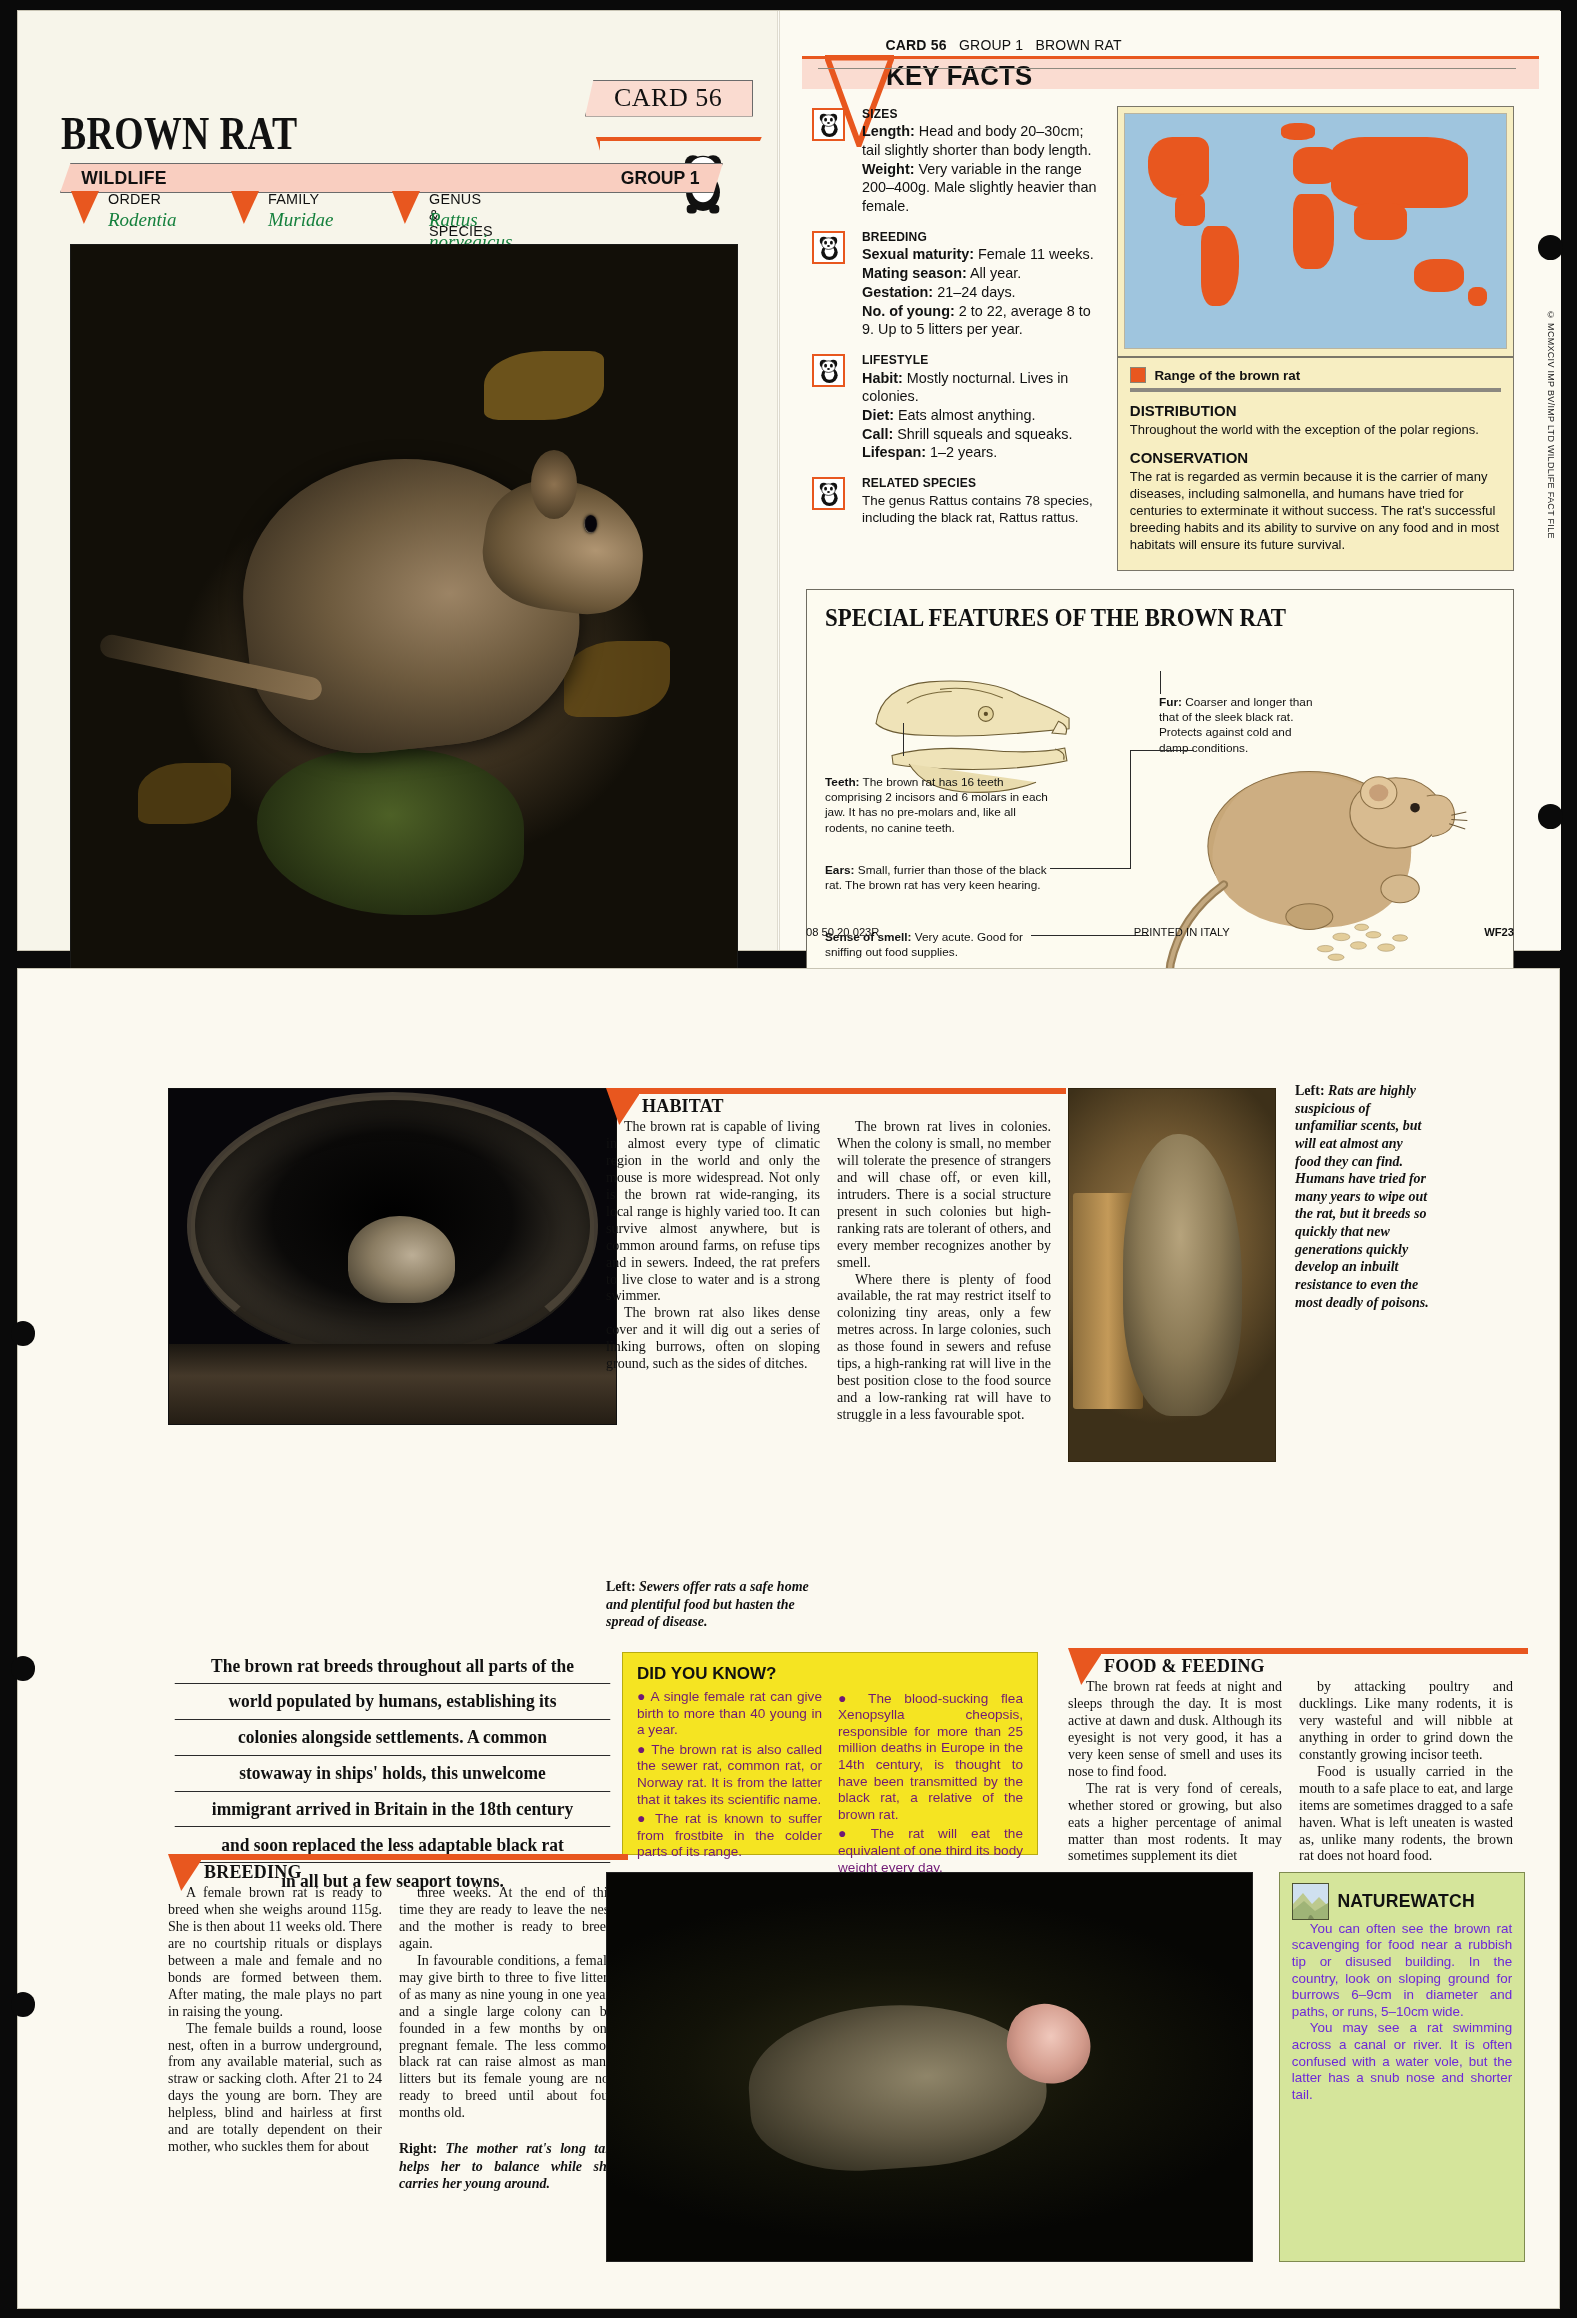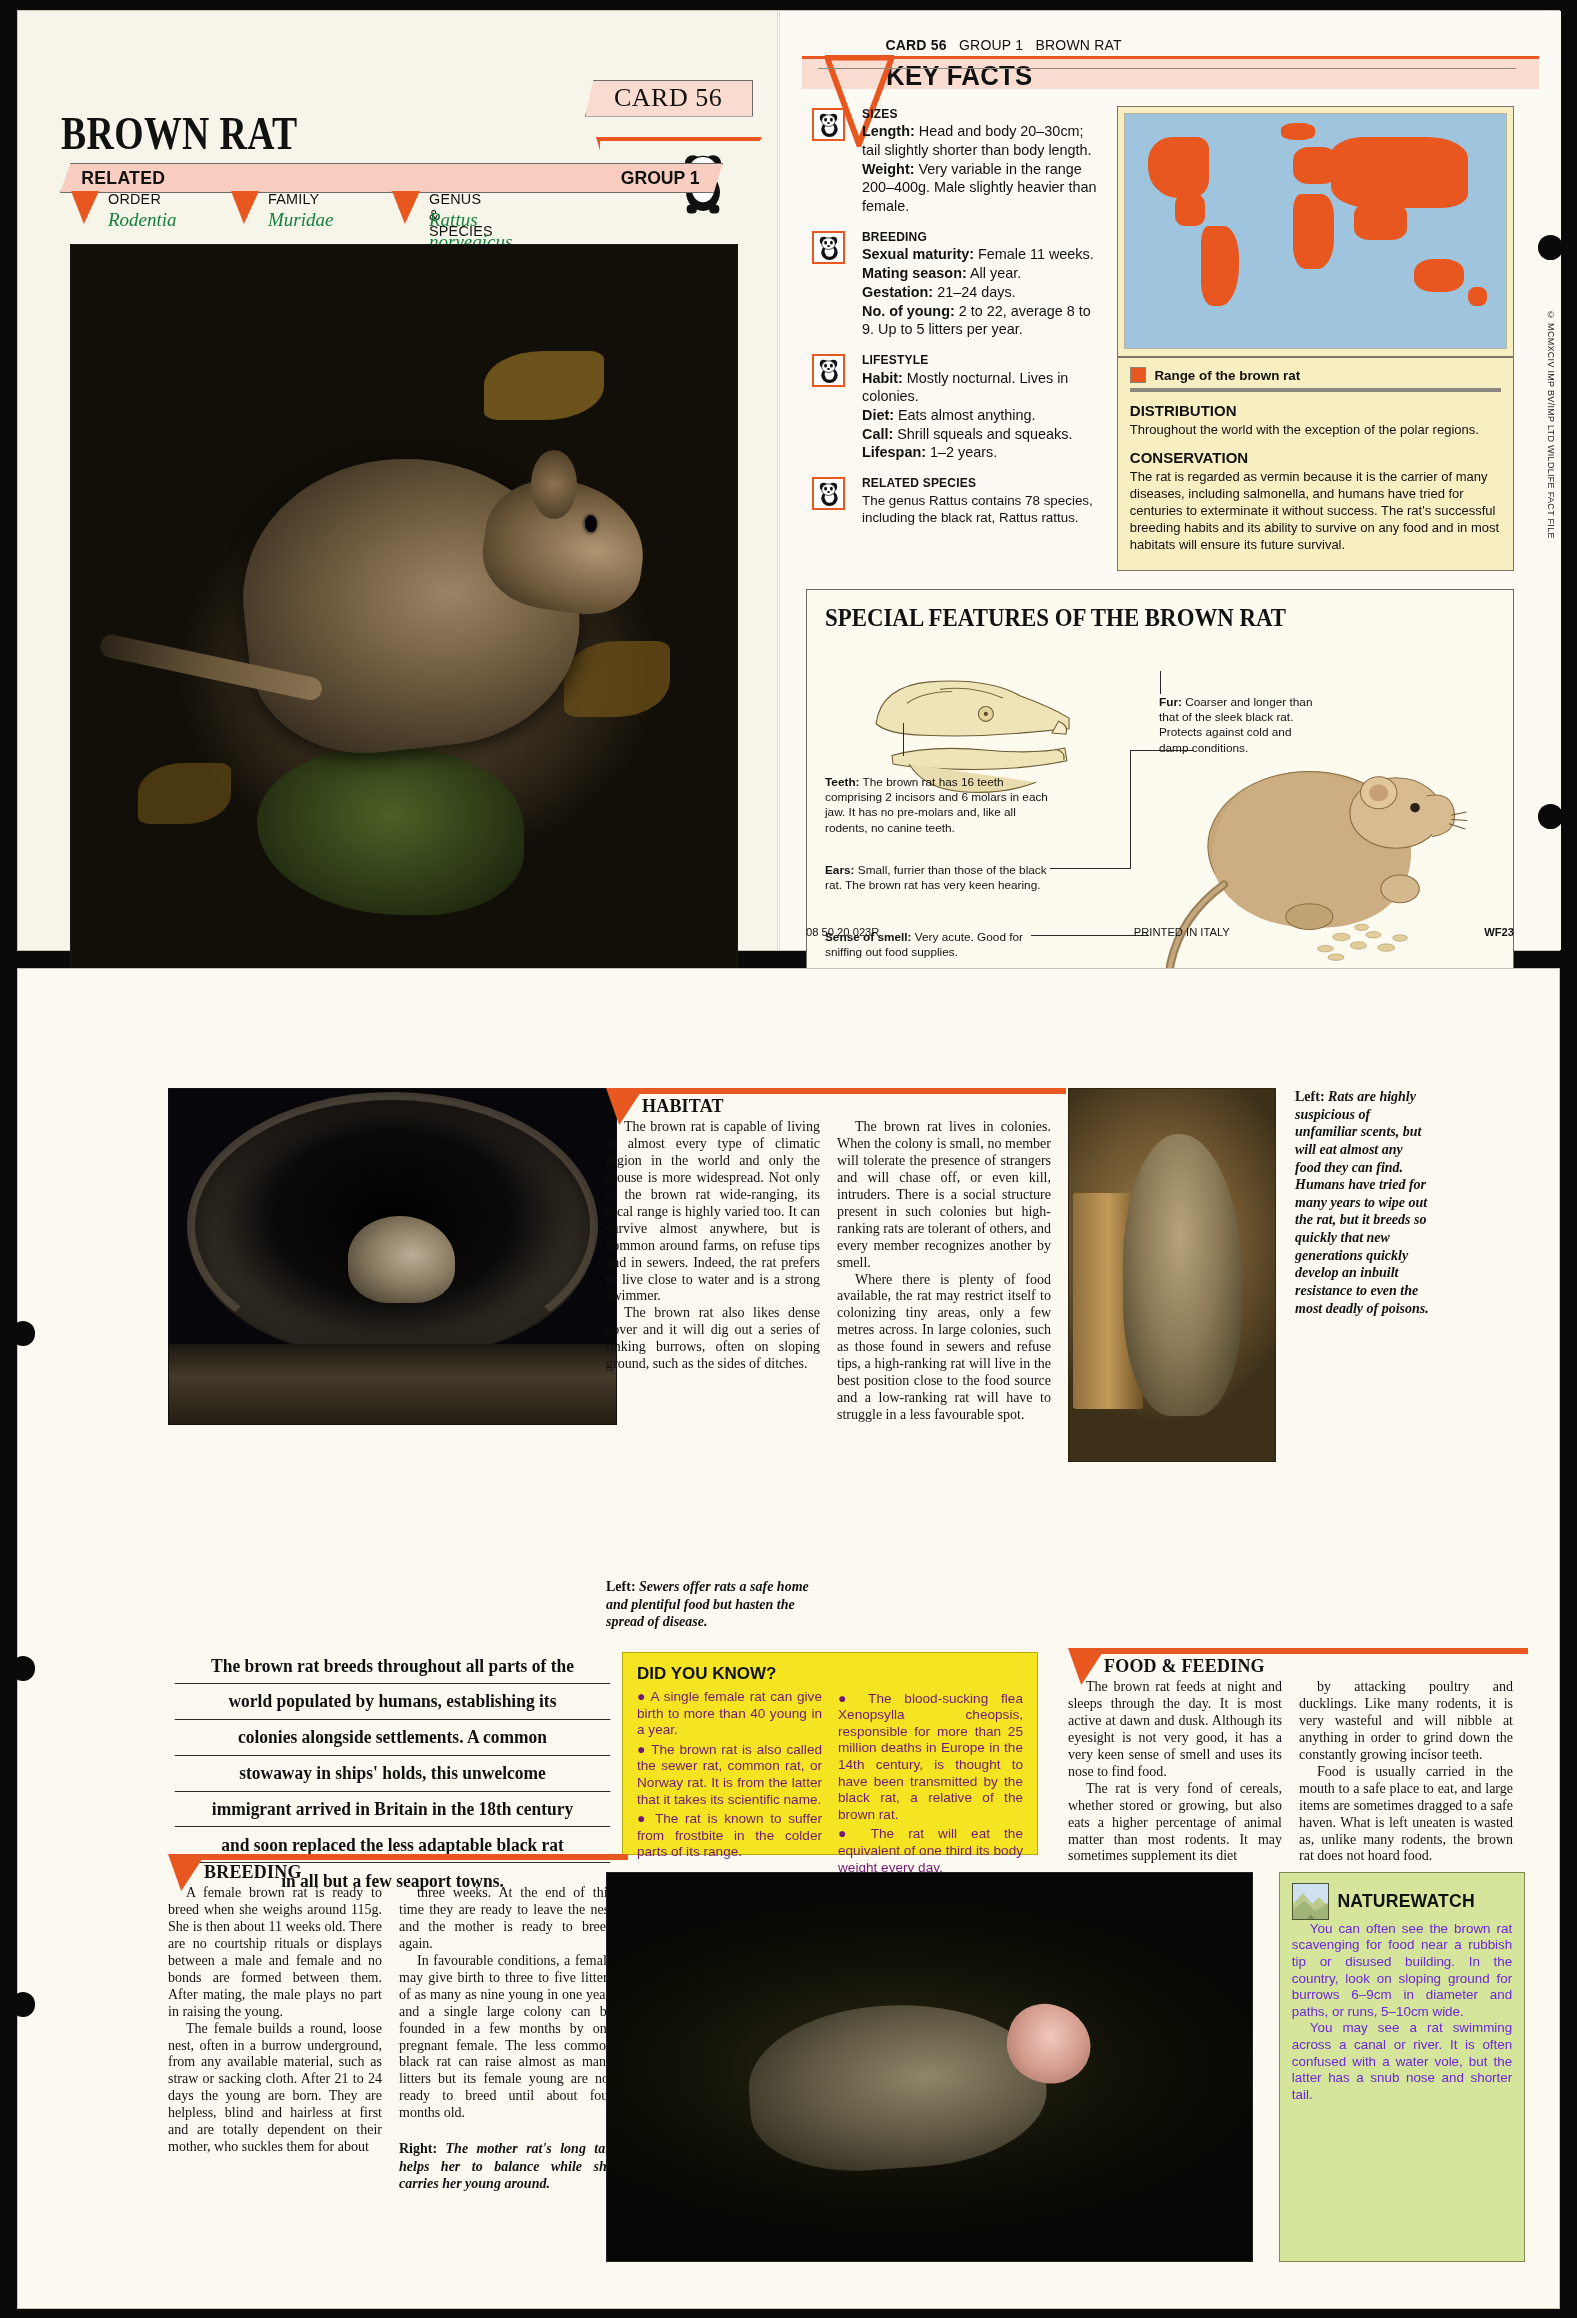--- a/index.html
+++ b/index.html
@@ -241,21 +241,21 @@
       <ellipse cx="41" cy="33" rx="5" ry="6" fill="#111"></ellipse>
         <ellipse cx="59" cy="33" rx="5" ry="6" fill="#111"></ellipse>
       <ellipse cx="50" cy="44" rx="4" ry="3" fill="#111"></ellipse>
       <rect x="24" y="92" width="16" height="14" rx="6" fill="#111"></rect>
       <rect x="60" y="92" width="16" height="14" rx="6" fill="#111"></rect>
     </svg>
 
     <div class="title-main">BROWN RAT</div>
 
     <div class="mammals-band">
-      <div class="lbl">RELATED</div>
+      <div class="lbl">WILDLIFE</div>
       <div class="grp">GROUP 1</div>
     </div>
 
     <div class="taxo-row">
       <div class="taxo" style="left:0px;">
         <div class="tri2"></div>
         <div class="k">ORDER</div>
         <div class="v">Rodentia</div>
       </div>
       <div class="taxo" style="left:160px;">
@@ -520,21 +520,21 @@
   <div class="bp cap-it" style="left:588px;top:609px;width:214px;">
     <b class="lead">Left:</b><span> Sewers offer rats a safe home and plentiful food but hasten the spread of disease.</span>
   </div>
 
   <div class="bp rust-photo" style="left:1050px;top:119px;width:208px;height:374px;">
     <div class="rp-bg"></div>
     <div class="rp-pipe"></div>
     <div class="rp-rat"></div>
   </div>
 
-  <div class="bp cap-it" style="left:1277px;top:119px;width:134px;line-height:1.26;">
+  <div class="bp cap-it" style="left:1277px;top:113px;width:134px;line-height:1.26;">
     <b class="lead">Left:</b><span> Rats are highly suspicious of unfamiliar scents, but will eat almost any food they can find. Humans have tried for many years to wipe out the rat, but it breeds so quickly that new generations quickly develop an inbuilt resistance to even the most deadly of poisons.</span>
   </div>
 
   <div class="bp stmt" style="left:150px;top:679px;width:449px;">
     <div class="stmt-line">The brown rat breeds throughout all parts of the</div>
     <div class="stmt-line">world populated by humans, establishing its</div>
     <div class="stmt-line">colonies alongside settlements. A common</div>
     <div class="stmt-line">stowaway in ships' holds, this unwelcome</div>
     <div class="stmt-line">immigrant arrived in Britain in the 18th century</div>
     <div class="stmt-line">and soon replaced the less adaptable black rat</div>

